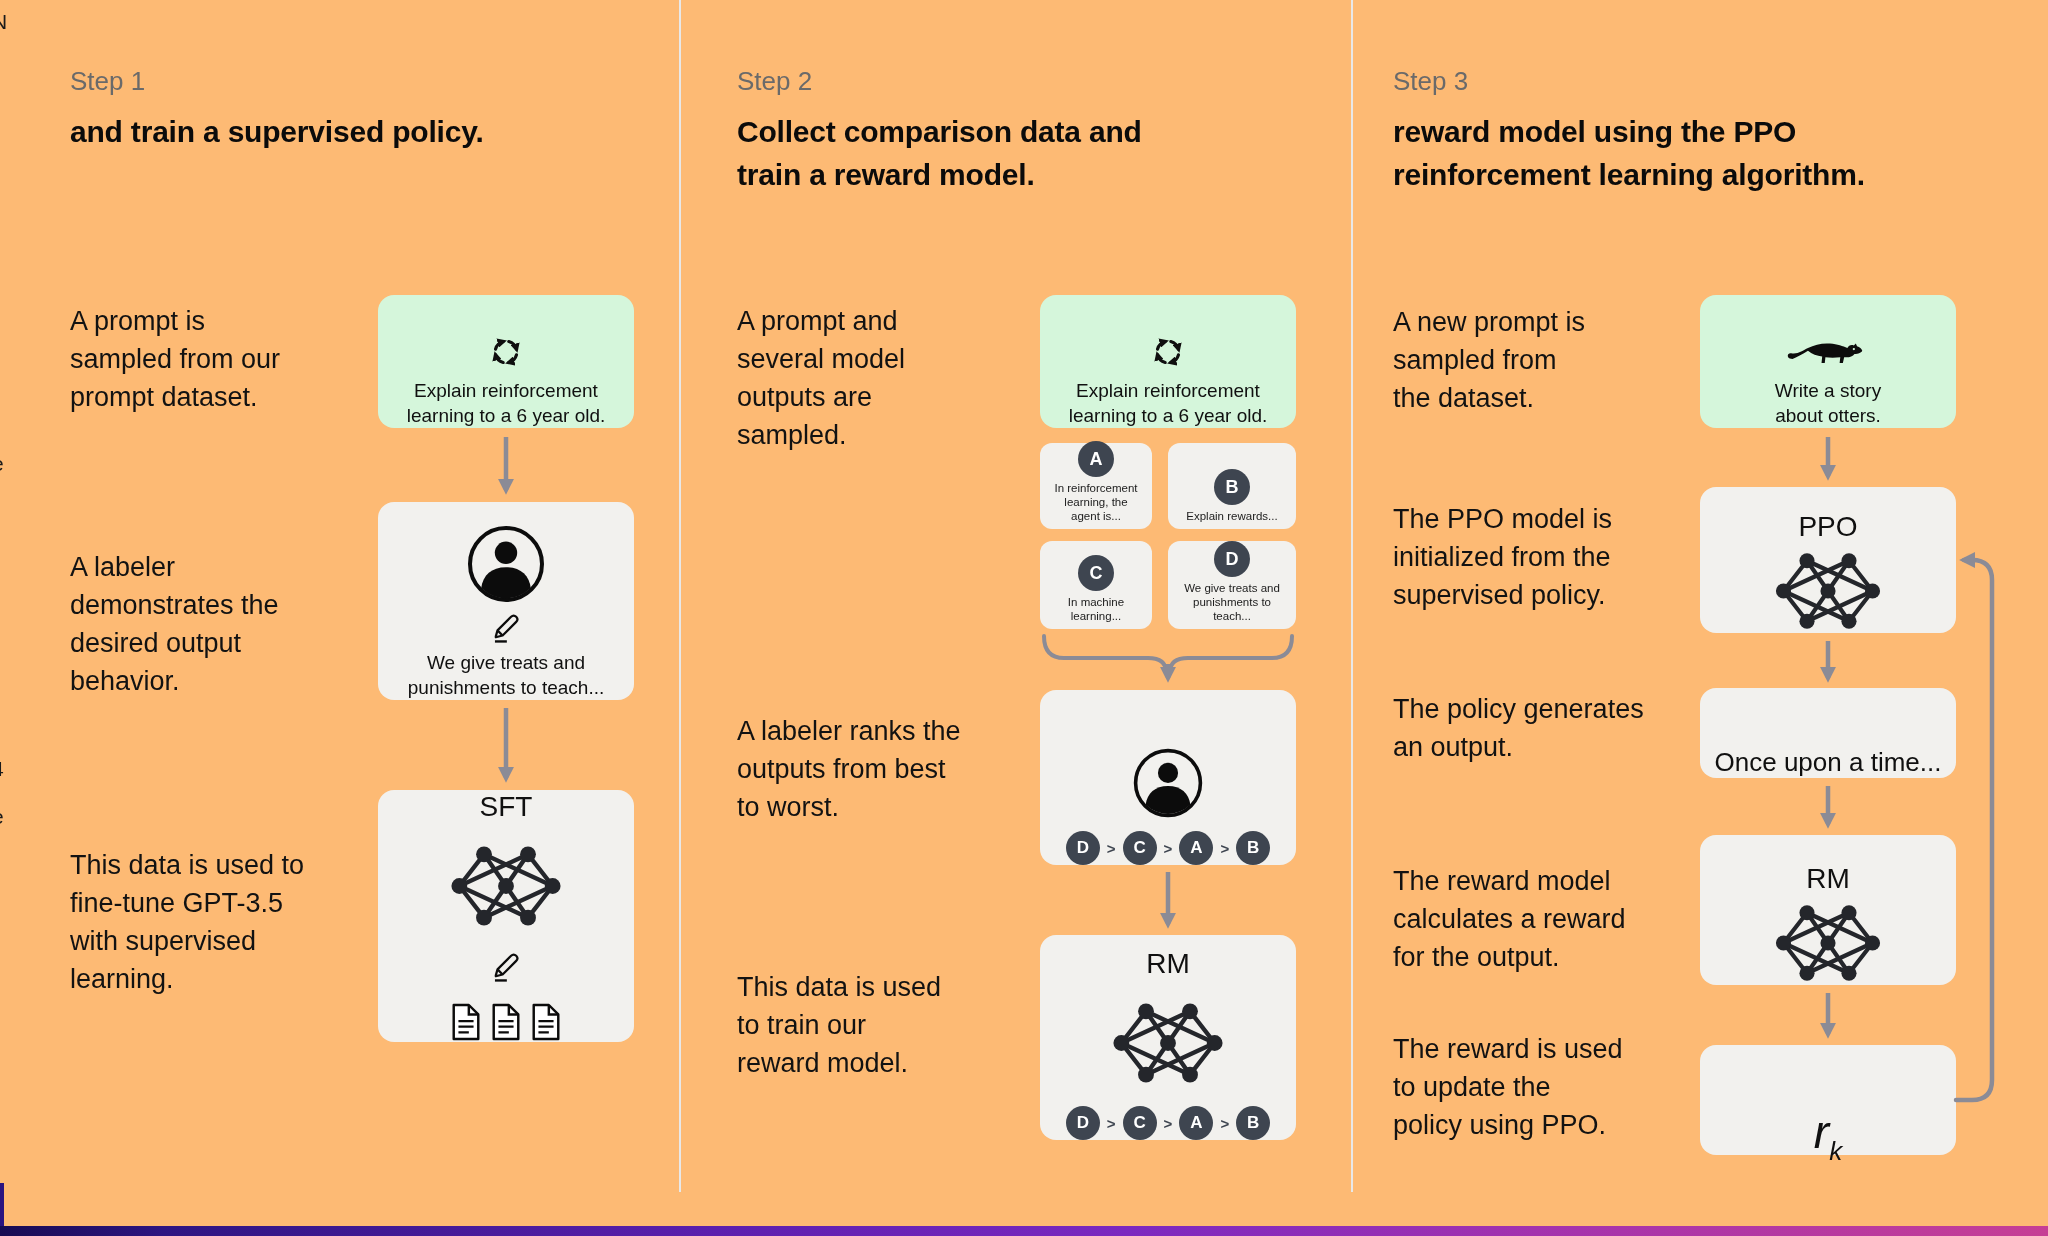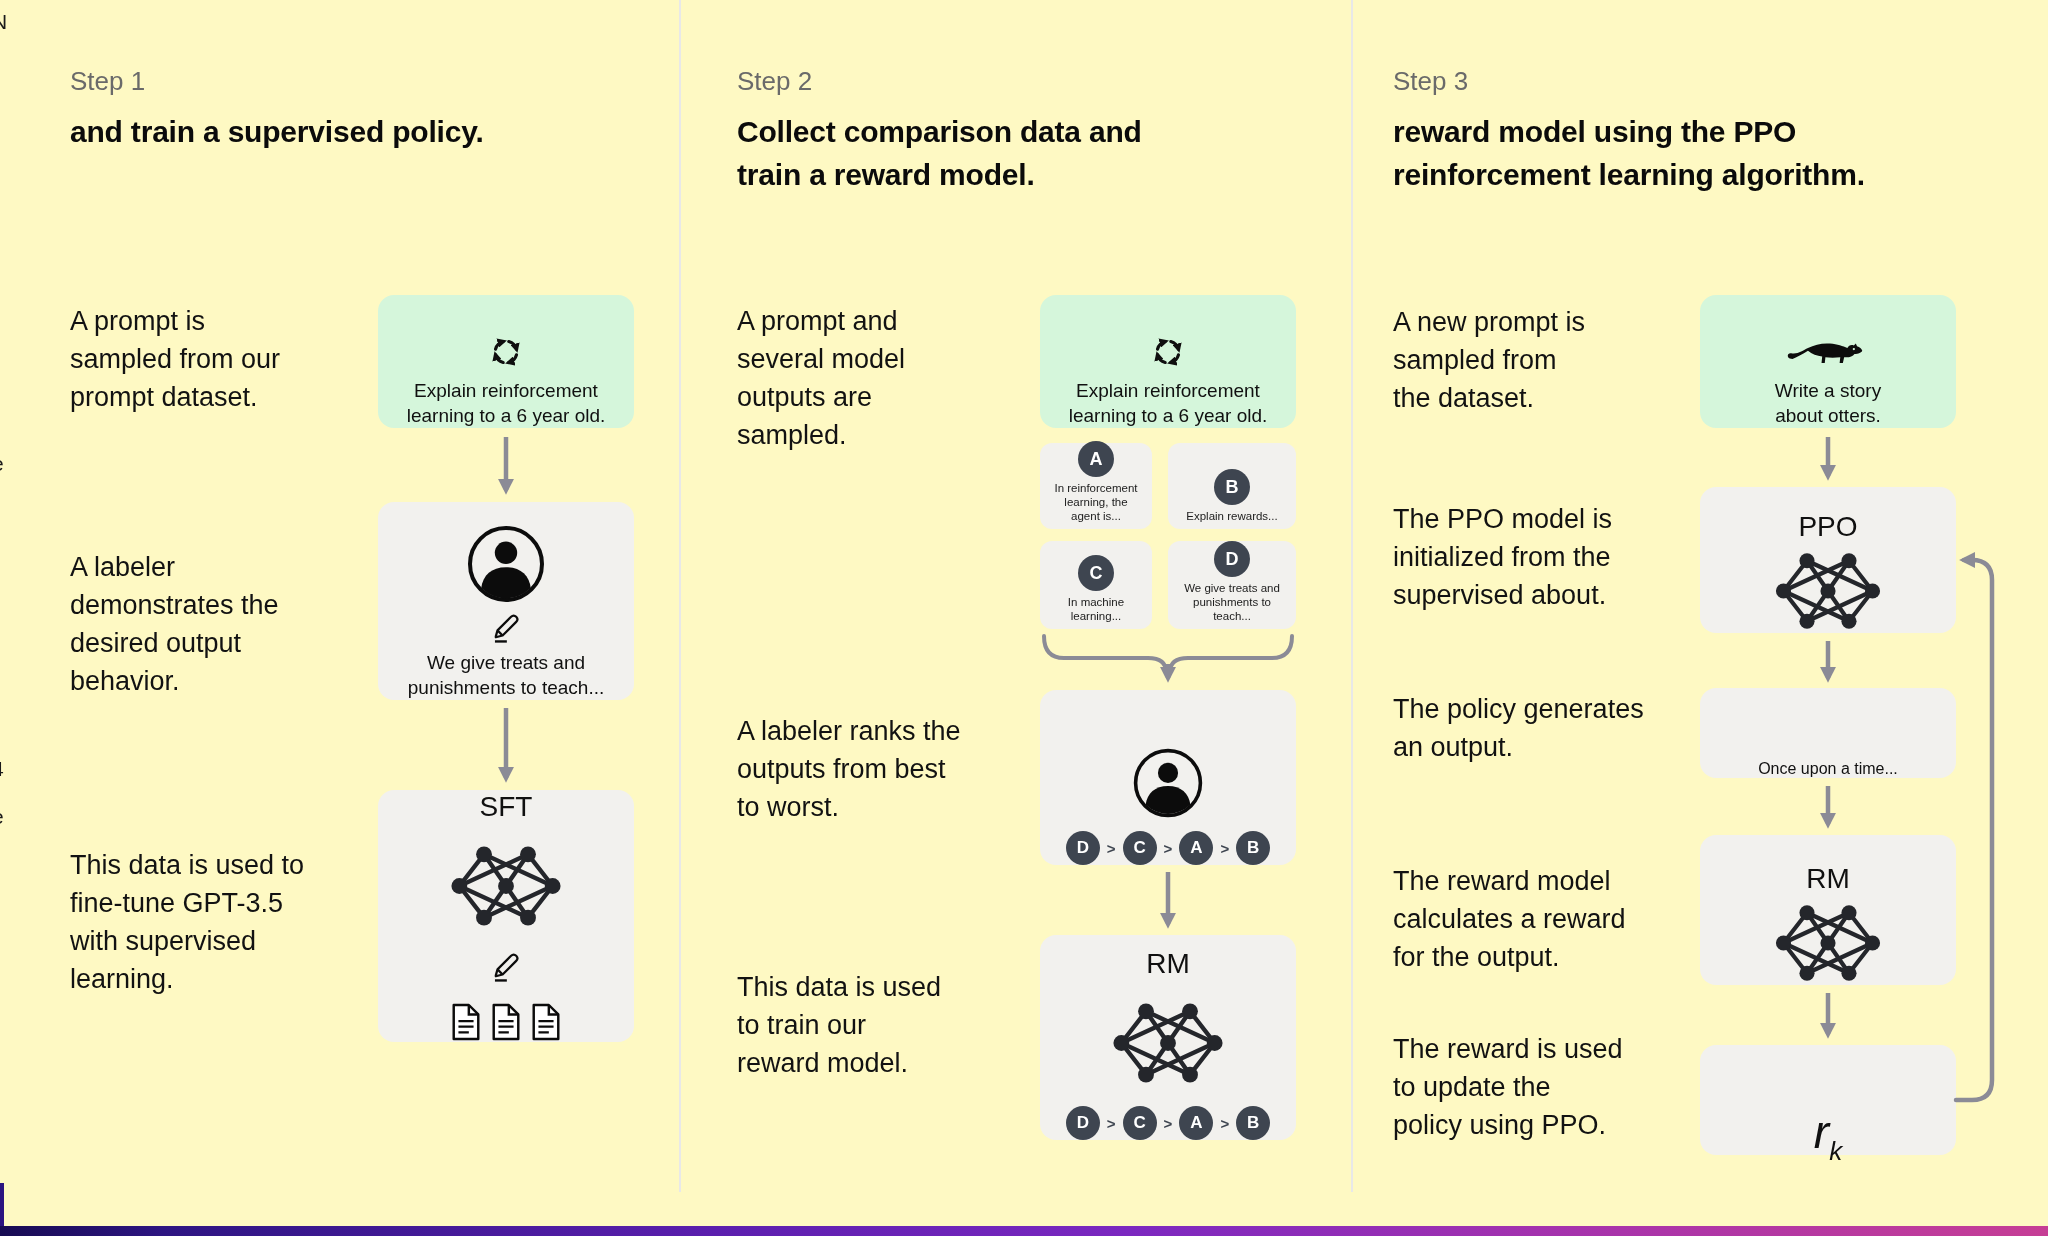--- a/index.html
+++ b/index.html
@@ -1,32 +1,32 @@
 <!DOCTYPE html>
 <html style="--prompt-box-bg: #d5f6db; --panel-bg: #f2f1ee; --badge-bg: #3e4550; --arrow: #8b8b96; --divider: #e8e8e8; --bottom-bar: linear-gradient(90deg,#170b52 0%,#2d1582 8%,#5b1fae 35%,#7b28c0 55%,#a332ae 75%,#c63e95 100%);"><head>
 <meta charset="utf-8">
 <style>
   *{margin:0;padding:0;box-sizing:border-box}
   html,body{background:#ffffff}
   body{font-family:"Liberation Sans","DejaVu Sans",sans-serif;color:#121212}
-  #canvas{position:relative;width:2048px;height:1236px;background:#fef9c3;overflow:hidden}
+  #canvas{position:relative;width:2048px;height:1236px;background:#fdba74;overflow:hidden}
 
   .divider{position:absolute;top:0;height:1192px;width:2px;background:var(--divider,#e8e8e8)}
 
   .step-label{position:absolute;font-size:26px;color:#6a6a6a}
   .heading{position:absolute;font-weight:700;font-size:30px;line-height:43px;color:#0b0b0b;letter-spacing:-.2px}
   .para{position:absolute;font-size:27px;line-height:38px;color:#121212}
   .ln{display:block}
 
   .panel{position:absolute;background:var(--panel-bg,#f2f1ee);border-radius:16px;
          display:flex;flex-direction:column;align-items:center;justify-content:flex-end;text-align:center}
   .green{background:var(--prompt-box-bg,#d5f6db)}
   .small-box{border-radius:12px;padding:6px 4px}
   .caption{font-size:19px;line-height:25px;color:#101010}
-  .cap20{font-size:16px;color:#101010}
+  .cap20{font-size:26px;color:#101010}
   .tinycap{font-size:11.5px;line-height:14px;color:#1c1c1c}
   .model-label{font-size:28px;color:#101010}
   .g4{gap:4px}.g6{gap:6px}.g8{gap:19px}.g12{gap:12px}
   .doc-row{display:flex;gap:6px;align-items:center}
   .rank-row{display:flex;align-items:center;gap:7px}
   .badge{width:34px;height:34px;border-radius:50%;background:var(--badge-bg,#3e4550);
          color:#fff;font-weight:700;font-size:17px;display:flex;align-items:center;justify-content:center;flex:0 0 auto}
   .badge.b36{width:36px;height:36px;font-size:18px}
   .rank-sep{color:var(--badge-bg,#3e4550);font-weight:700;font-size:15px}
 
@@ -286,21 +286,21 @@
     </div>
 
   <div class="para" style="left:1393px;top:303px">
       <span class="ln">A new prompt is</span>
       <span class="ln">sampled from</span>
       <span class="ln">the dataset.</span>
     </div>
   <div class="para" style="left:1393px;top:500px">
       <span class="ln">The PPO model is</span>
       <span class="ln">initialized from the</span>
-      <span class="ln">supervised about.</span>
+      <span class="ln">supervised policy.</span>
     </div>
   <div class="para" style="left:1393px;top:690px">
       <span class="ln">The policy generates</span>
       <span class="ln">an output.</span>
     </div>
   <div class="para" style="left:1393px;top:862px">
       <span class="ln">The reward model</span>
       <span class="ln">calculates a reward</span>
       <span class="ln">for the output.</span>
     </div>

